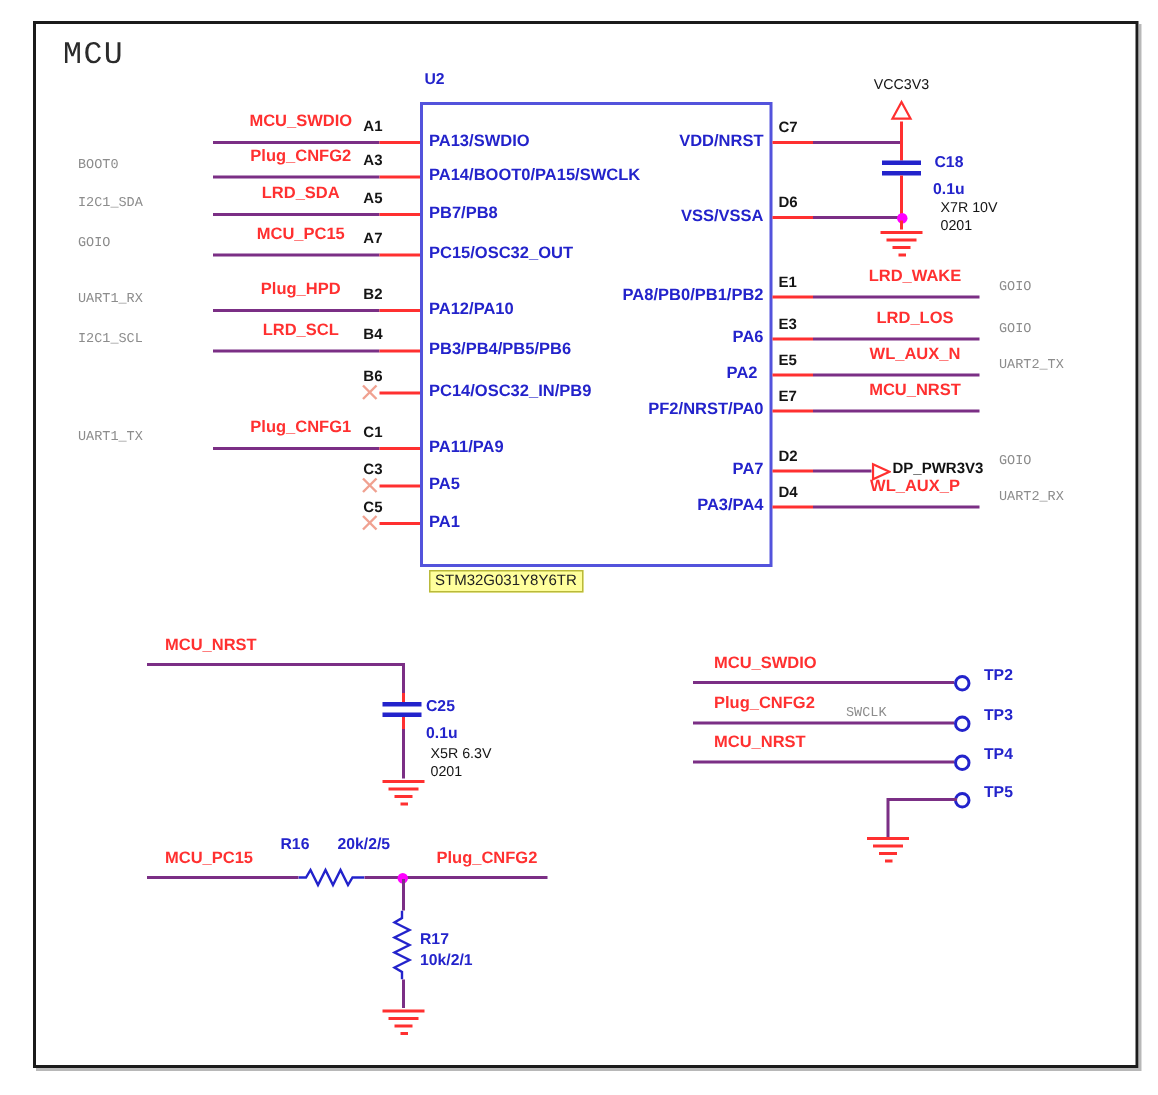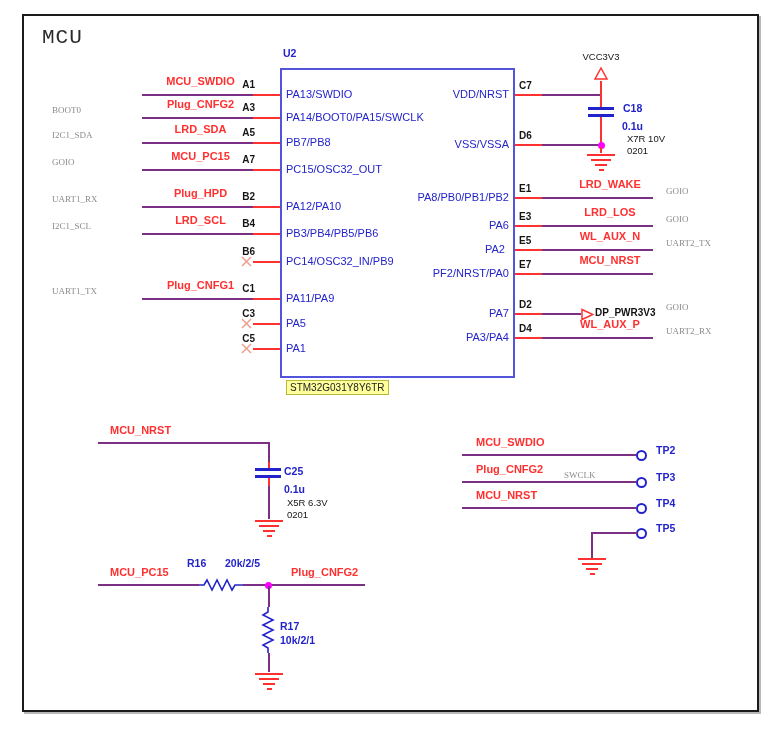--- a/index.html
+++ b/index.html
@@ -18,22 +18,22 @@
   .sheet{left:22px;top:14px;width:737px;height:698px;border:2px solid #1b1b1b;box-shadow:2px 2px 0 rgba(0,0,0,.28)}
   .title{font-family:"Liberation Mono",monospace;font-size:21px;color:#2b2b2b;letter-spacing:1px}
   .w{height:2px;background:var(--wire)}
   .s{height:2px;background:var(--red)}
   .vw{width:2px;background:var(--wire)}
   .vr{width:2px;background:var(--red)}
   .net{color:var(--red);font-weight:bold;font-size:11px;white-space:nowrap;text-align:center}
   .netl{color:var(--red);font-weight:bold;font-size:11px;white-space:nowrap}
   .pin{color:#151515;font-weight:bold;font-size:10px;white-space:nowrap}
   .pr{width:40px;text-align:right}
-  .io{color:var(--gray);font-family:Liberation Serif, serif;font-size:9px;white-space:nowrap}
-  .inn{color:var(--blue);font-weight:normal;font-size:11px;white-space:nowrap}
+  .io{color:var(--gray);font-family:Liberation Mono, monospace;font-size:9px;white-space:nowrap}
+  .inn{color:var(--blue);font-weight:bold;font-size:11px;white-space:nowrap}
   .innr{width:131px;text-align:right}
   .ref{color:var(--blue);font-weight:bold;font-size:10.5px;white-space:nowrap}
   .spec{color:#151515;font-size:9.5px;white-space:nowrap}
   .blk{color:#111;font-weight:bold;font-size:10px;white-space:nowrap}
   .icbox{border:2px solid var(--icborder);background:#fff}
   .part{background:#FFFF9C;border:1px solid #B9B93B;color:#222;font-size:10px;padding:1px 3px;white-space:nowrap}
   .plate{width:26px;height:3px;background:var(--blue)}
   .dot{width:7px;height:7px;border-radius:50%;background:var(--mag)}
   .tpc{width:11px;height:11px;border:2px solid var(--blue);border-radius:50%;background:#fff}
   .gnd{width:28px;display:flex;flex-direction:column;align-items:center;gap:3px}

